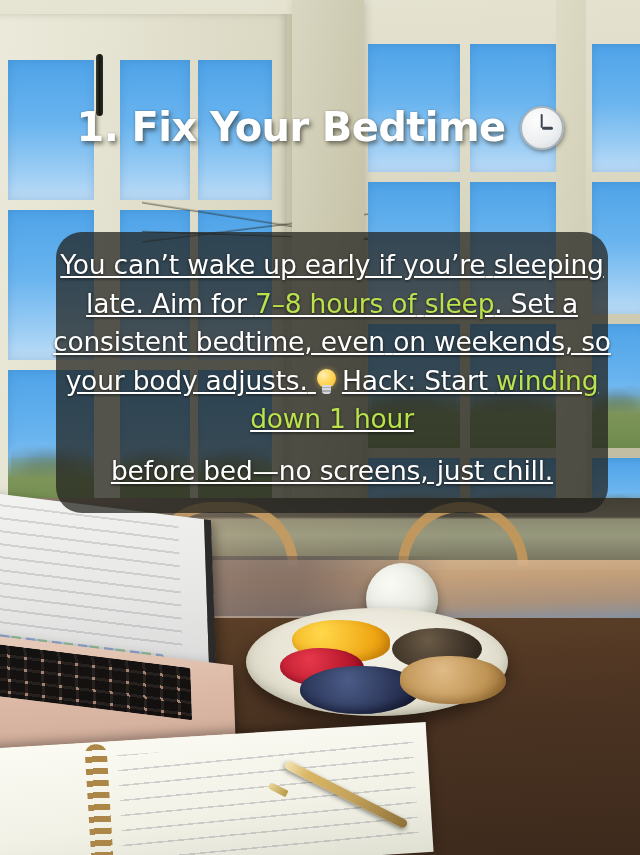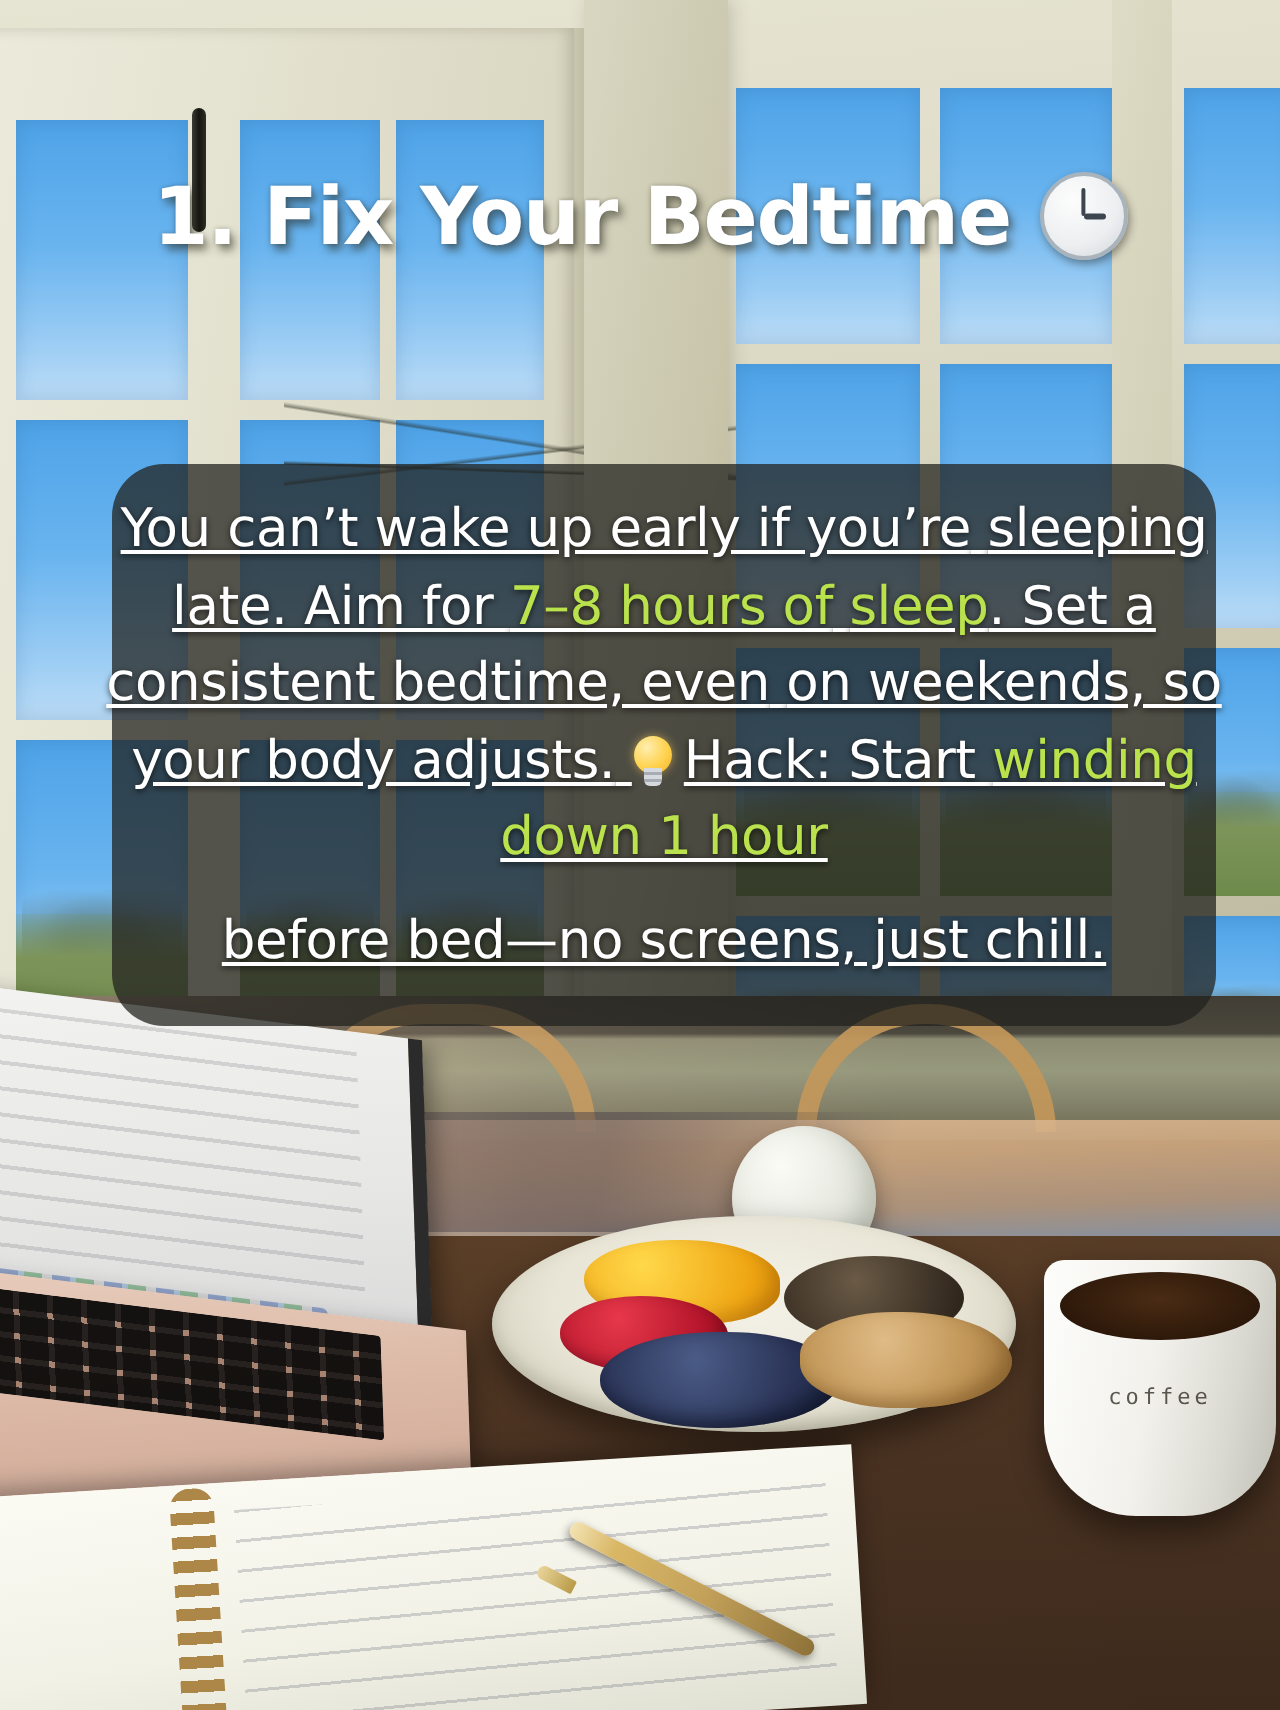--- a/index.html
+++ b/index.html
@@ -196,22 +196,22 @@
     box-shadow:0 2px 5px rgba(0,0,0,.45);
   }
   .pen-tip{
     position:absolute; left:268px; top:786px; width:20px; height:7px;
     border-radius:4px 1px 1px 4px; transform:rotate(27deg);
     background:linear-gradient(90deg,#e9d59a,#b99b48);
   }
 
   
   .title-row{
-    position:absolute; left:0; right:0; top:86px;
-    display:flex; align-items:flex-start; justify-content:center; gap:14px;
+    position:absolute; left:0; right:0; top:104px;
+    display:flex; align-items:flex-end; justify-content:center; gap:14px;
   }
   .title{
     font-family:"DejaVu Sans", sans-serif;
     font-weight:700; font-size:40px; color:#ffffff;
     letter-spacing:-0.6px;
     text-shadow:2px 3px 4px rgba(40,40,30,.55), 0 0 2px rgba(0,0,0,.25);
     white-space:nowrap;
   }
   .clock-emoji{
     position:relative; width:44px; height:44px; flex:0 0 44px;
@@ -323,24 +323,20 @@
       <div class="keys"></div>
     </div>
 
     <div class="plate"></div>
     <div class="food mango"></div>
     <div class="food rasp"></div>
     <div class="food blue"></div>
     <div class="food darkberry"></div>
     <div class="food nuts"></div>
 
-    <div class="mug">
-      <div class="mug-coffee"></div>
-      <div class="mug-label">coffee</div>
-    </div>
 
     <div class="notebook">
       <div class="nb-lines"></div>
       <div class="spiral"></div>
     </div>
     <div class="pen-tip"></div>
     <div class="pen"></div>
   </div>
 
   <div class="title-row">

